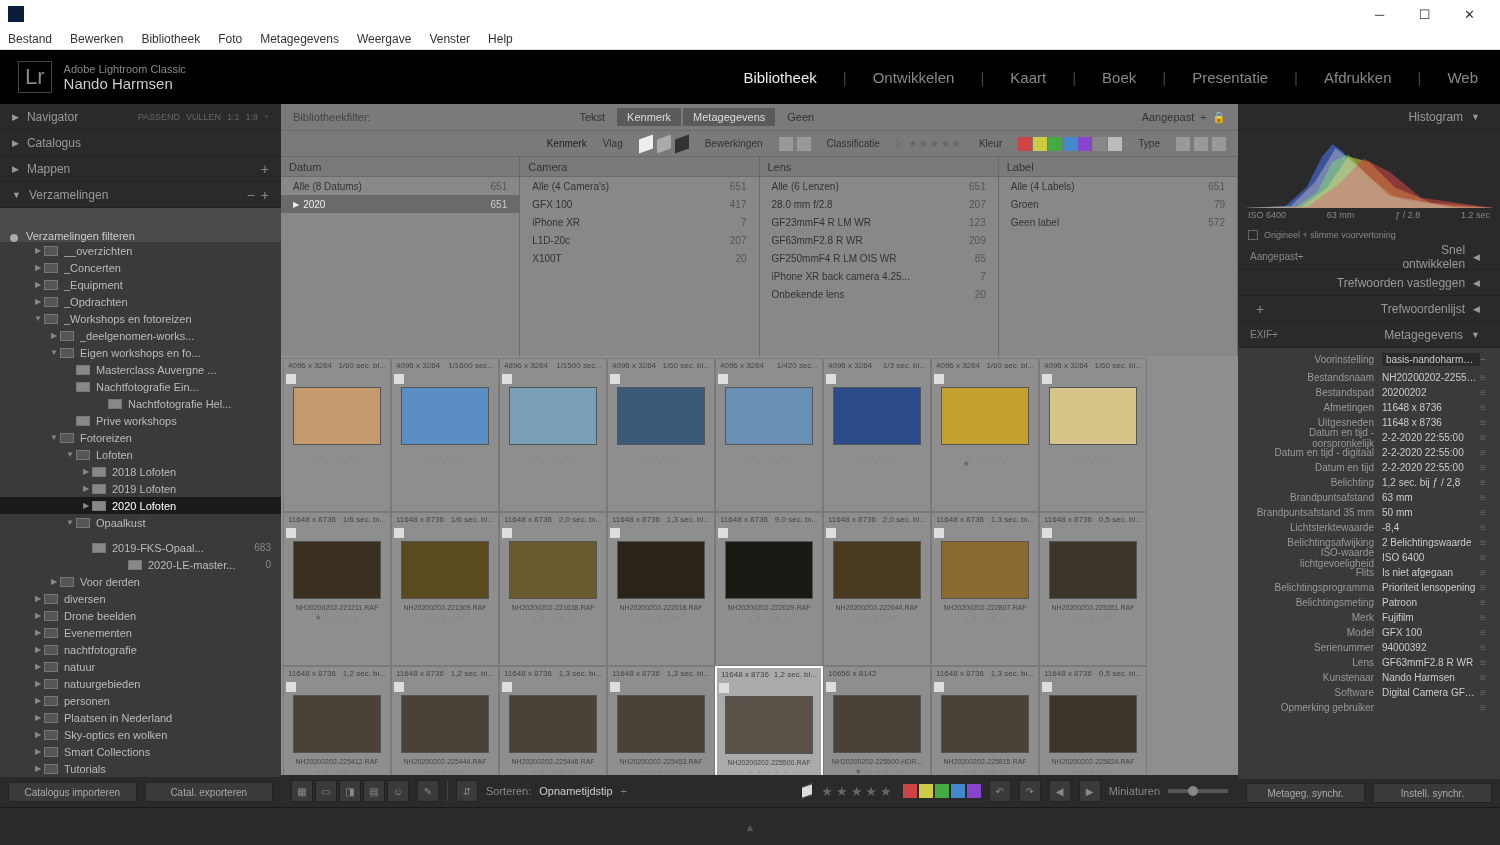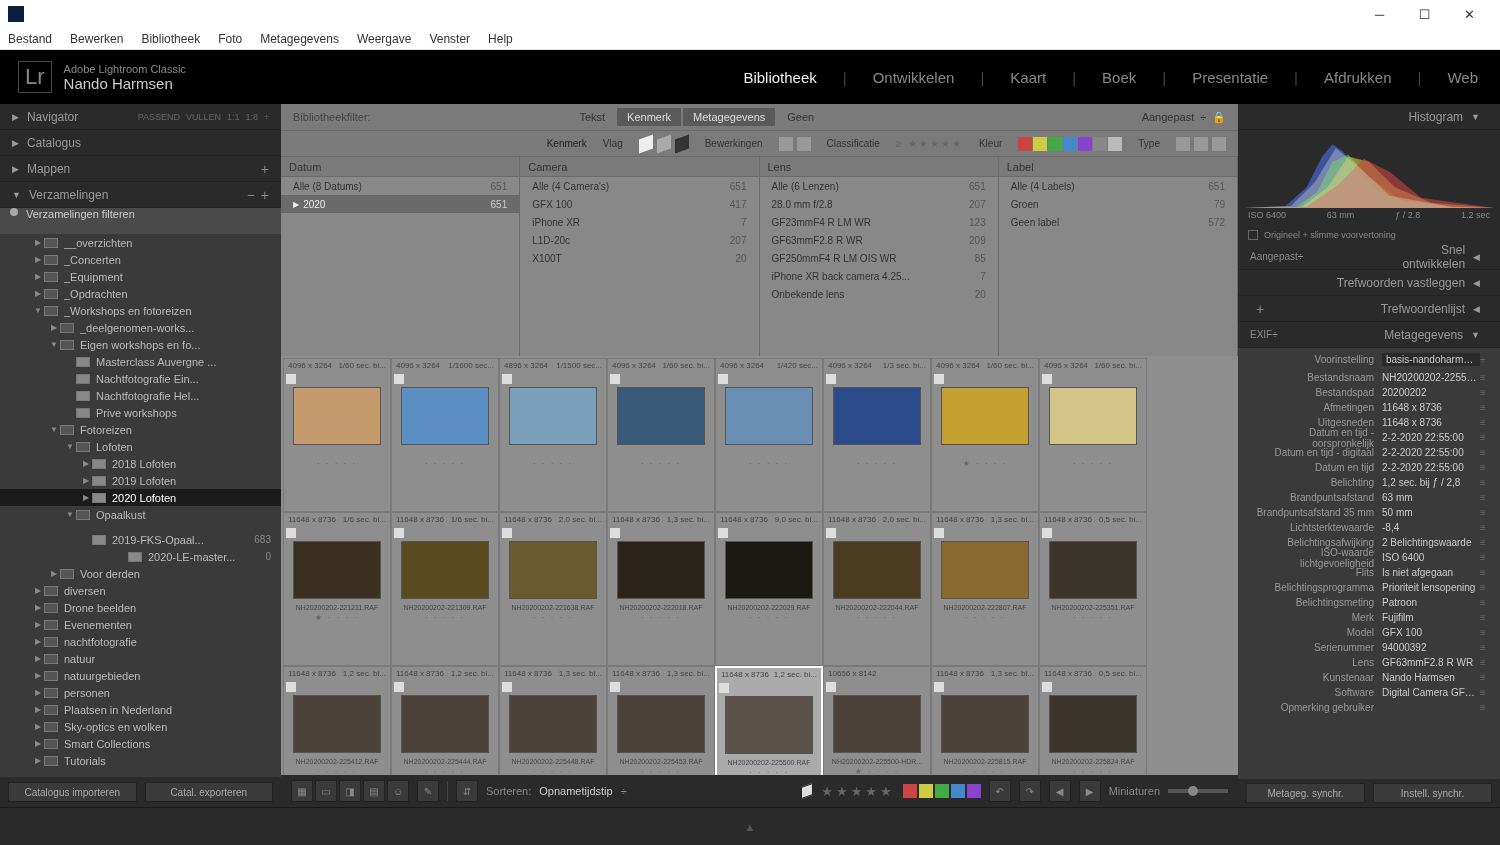--- a/index.html
+++ b/index.html
@@ -23,21 +23,21 @@
 .panel{width:281px;background:#3a3a3a;display:flex;flex-direction:column;overflow:hidden}
 .panel.right{width:262px}
 .phead{height:26px;background:#2a2a2a;display:flex;align-items:center;padding:0 12px;color:#999;font-size:12px;border-bottom:1px solid #222}
 .phead .caret{margin-right:8px;font-size:9px}
 .phead .title{flex:1}
 .phead .sub{font-size:9px;color:#666;margin-left:6px}
 .phead.right{justify-content:flex-end}
 .phead.right .title{text-align:right;margin-right:8px}
 .phead .plus{color:#888;font-size:14px;margin-left:6px}
 .pcoll{background:#3a3a3a}
-.filterrow{height:26px;background:#4a4a4a;display:flex;align-items:flex-start;padding:0 10px;font-size:11px;color:#ccc}
+.filterrow{height:34px;background:#4a4a4a;display:flex;align-items:flex-end;padding:0 10px;font-size:11px;color:#ccc}
 .filterrow .dot{width:8px;height:8px;border-radius:50%;background:#aaa;margin-right:8px}
 .tree{flex:1;overflow-y:auto;background:#3a3a3a;font-size:11px}
 .titem{height:17px;display:flex;align-items:center;padding-right:10px;color:#bbb;cursor:default}
 .titem .tcaret{width:12px;text-align:center;font-size:8px;color:#888}
 .titem .ticon{width:14px;height:10px;background:#555;border:1px solid #777;margin-right:6px}
 .titem .tlabel{flex:1;white-space:nowrap;overflow:hidden;text-overflow:ellipsis}
 .titem .tcount{color:#888;font-size:10px}
 .titem.sel{background:#1a1a1a;color:#fff}
 .pbuttons{height:30px;background:#2a2a2a;display:flex;align-items:center;padding:0 8px;gap:8px}
 .pbtn{flex:1;height:20px;background:#3a3a3a;border:1px solid #222;display:flex;align-items:center;justify-content:center;font-size:10px;color:#aaa}
@@ -209,21 +209,21 @@
         <div class="titem" style="padding-left: 64px;">
           <span class="tcaret"></span>
           <span class="ticon" style="background: rgb(136, 136, 136);"></span>
           <span class="tlabel">Masterclass Auvergne ...</span>
         </div>
         <div class="titem" style="padding-left: 64px;">
           <span class="tcaret"></span>
           <span class="ticon" style="background: rgb(136, 136, 136);"></span>
           <span class="tlabel">Nachtfotografie Ein...</span>
         </div>
-        <div class="titem" style="padding-left: 64px;">
+        <div class="titem" style="padding-left: 96px;">
           <span class="tcaret"></span>
           <span class="ticon" style="background: rgb(136, 136, 136);"></span>
           <span class="tlabel">Nachtfotografie Hel...</span>
         </div>
         <div class="titem" style="padding-left: 64px;">
           <span class="tcaret"></span>
           <span class="ticon" style="background: rgb(136, 136, 136);"></span>
           <span class="tlabel">Prive workshops</span>
         </div>
         <div class="titem" style="padding-left: 48px;">

